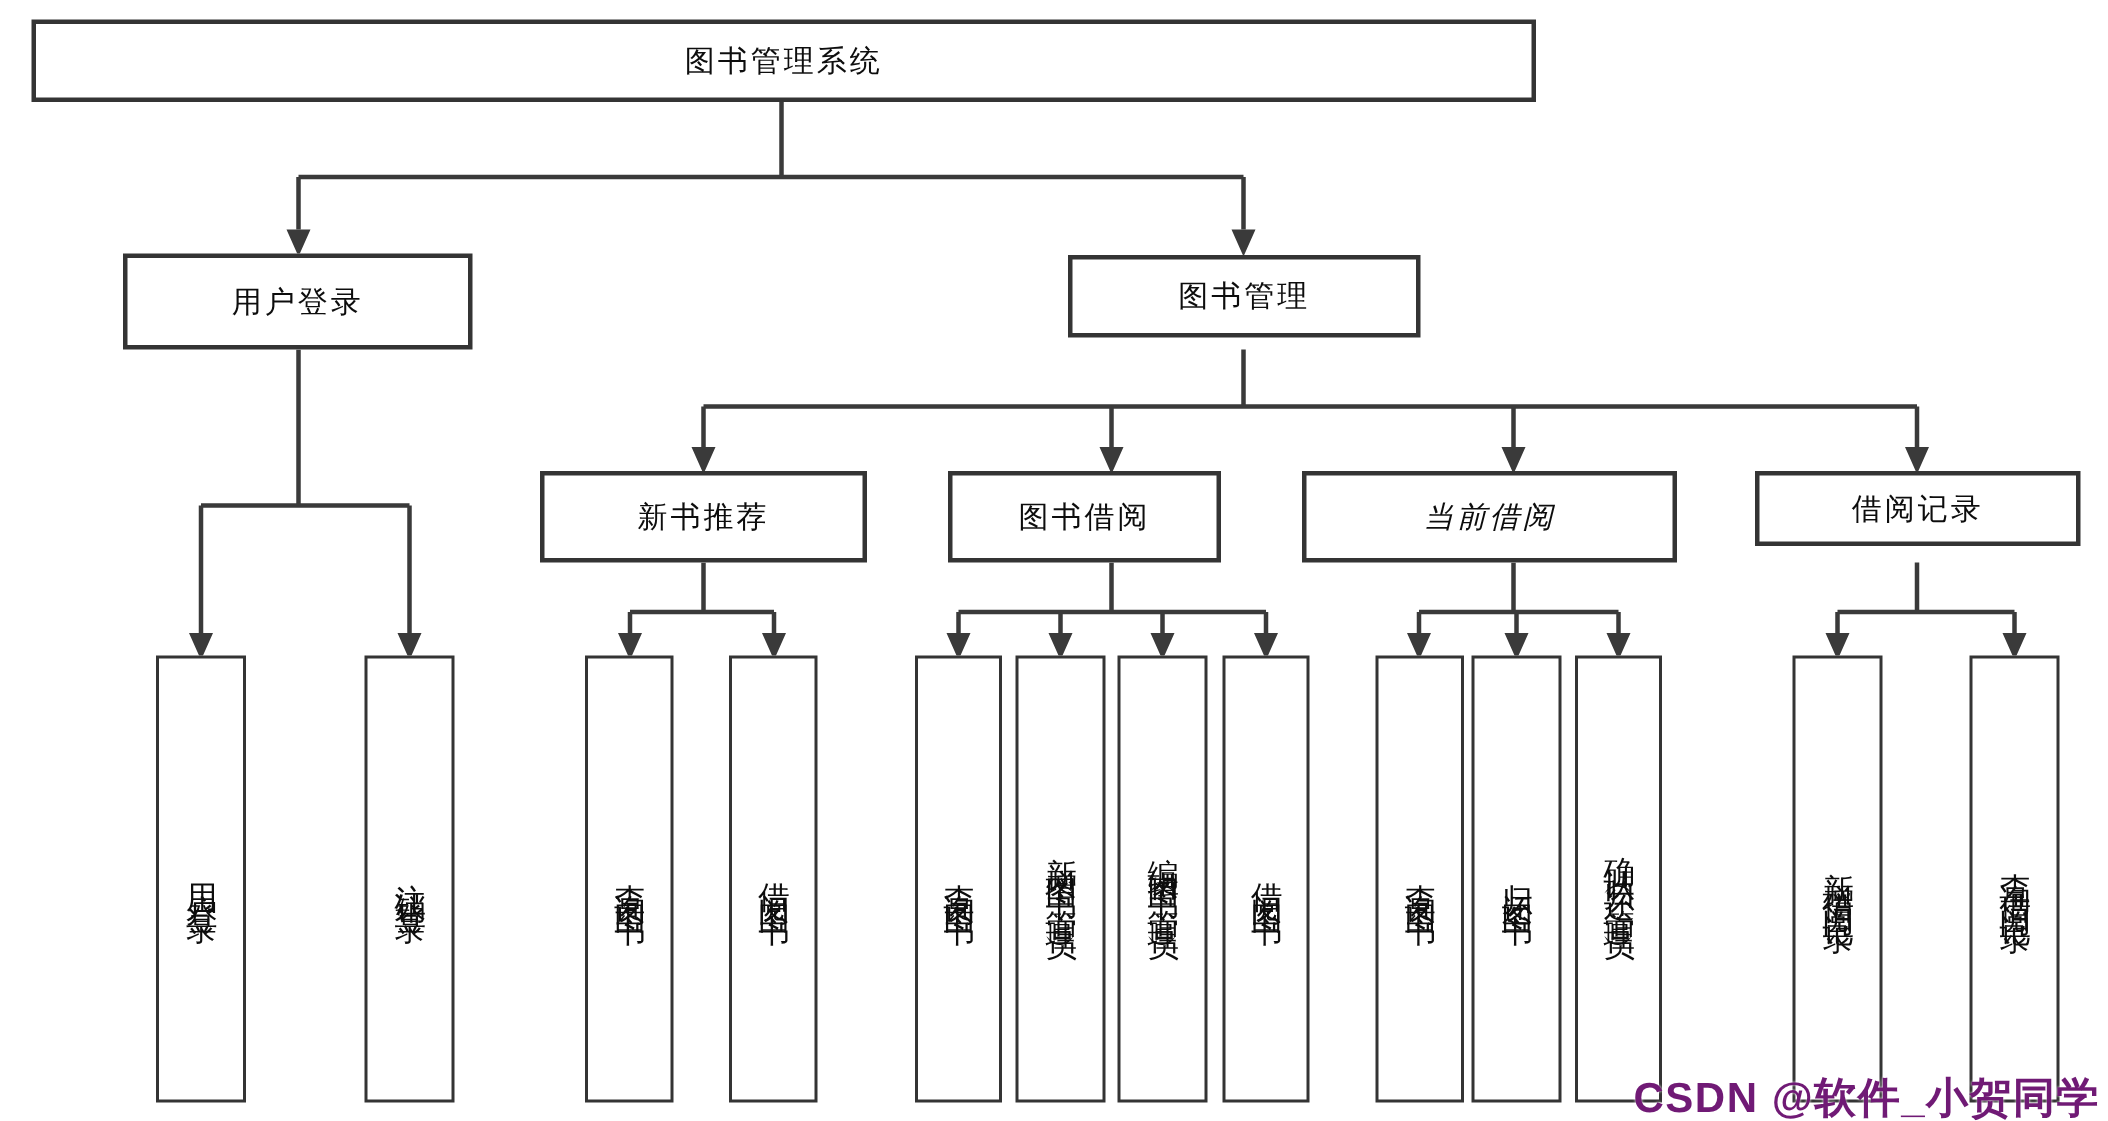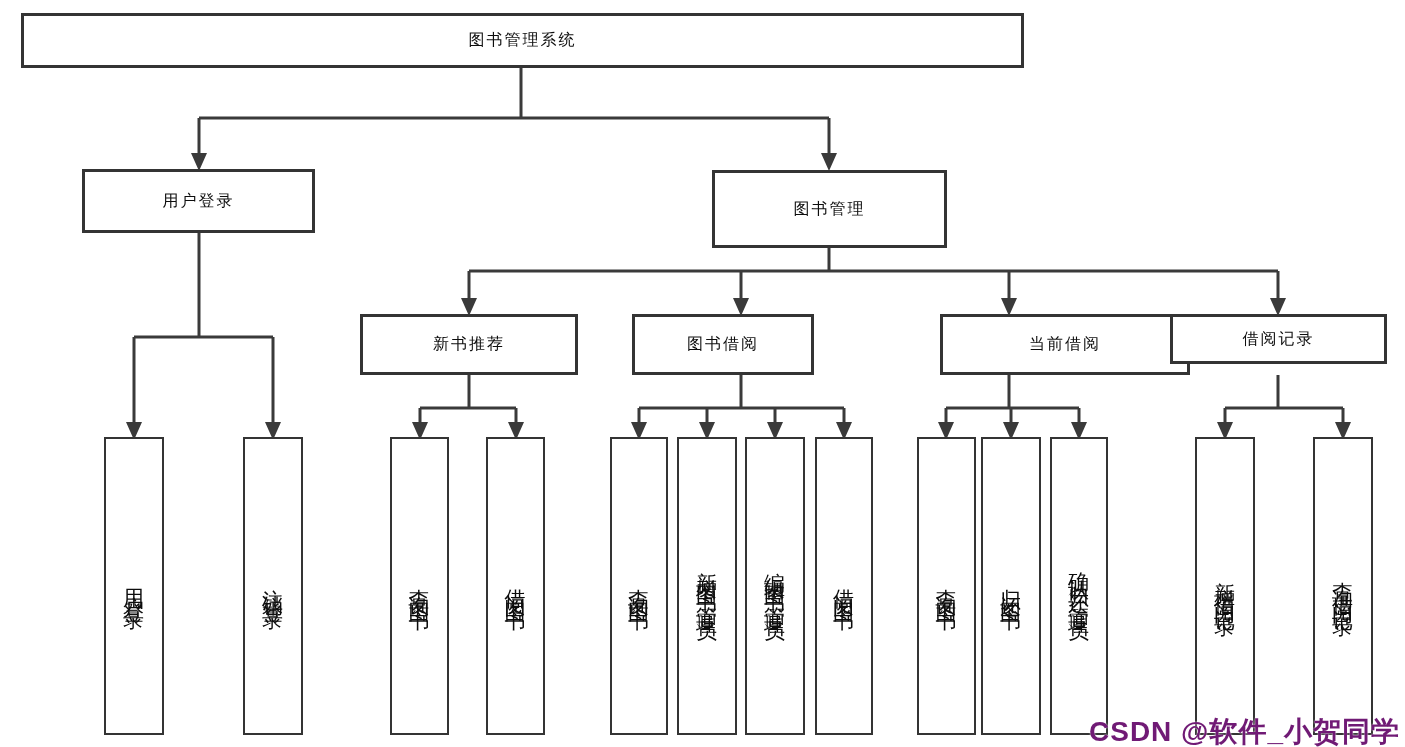--- a/index.html
+++ b/index.html
@@ -23,21 +23,21 @@
   }
 
   .node {
     position: absolute;
     border: 3px solid #343434;
     background: #ffffff;
     display: flex;
     align-items: center;
     justify-content: center;
     color: #0d0d0d;
-    font-size: 16px;
+    font-size: 20px;
     letter-spacing: 2px;
     z-index: 2;
   }
 
   .node.leaf {
     font-size: 21px;
     border-width: 2.5px;
   }
 
   .leaf .vtext {
@@ -99,31 +99,31 @@
              M1335 422 L1351 422 L1343 440 Z" fill="#3a3a3a" stroke="none"></path>
   </svg>
 
   <div class="node" style="left:21px; top:13px; width:1003px; height:55px;">
     <span>图书管理系统</span>
   </div>
 
   <div class="node" style="left:82px; top:169px; width:233px; height:64px;">
     <span>用户登录</span>
   </div>
-  <div class="node" style="left:712px; top:170px; width:235px; height:78px;">
+  <div class="node" style="left:712px; top:170px; width:235px; height:55px;">
     <span>图书管理</span>
   </div>
 
   <div class="node" style="left:360px; top:314px; width:218px; height:61px;">
     <span>新书推荐</span>
   </div>
   <div class="node" style="left:632px; top:314px; width:182px; height:61px;">
     <span>图书借阅</span>
   </div>
-  <div class="node" style="left:940px; top:314px; width:250px; height:61px;">
+  <div class="node" style="left:868px; top:314px; width:250px; height:61px;font-style:italic;">
     <span>当前借阅</span>
   </div>
   <div class="node" style="left:1170px; top:314px; width:217px; height:50px;">
     <span>借阅记录</span>
   </div>
 
   <div class="node leaf" style="left:104px; top:437px; width:60px; height:298px;">
     <span class="vtext">用户登录</span>
   </div>
   <div class="node leaf" style="left:243px; top:437px; width:60px; height:298px;">

